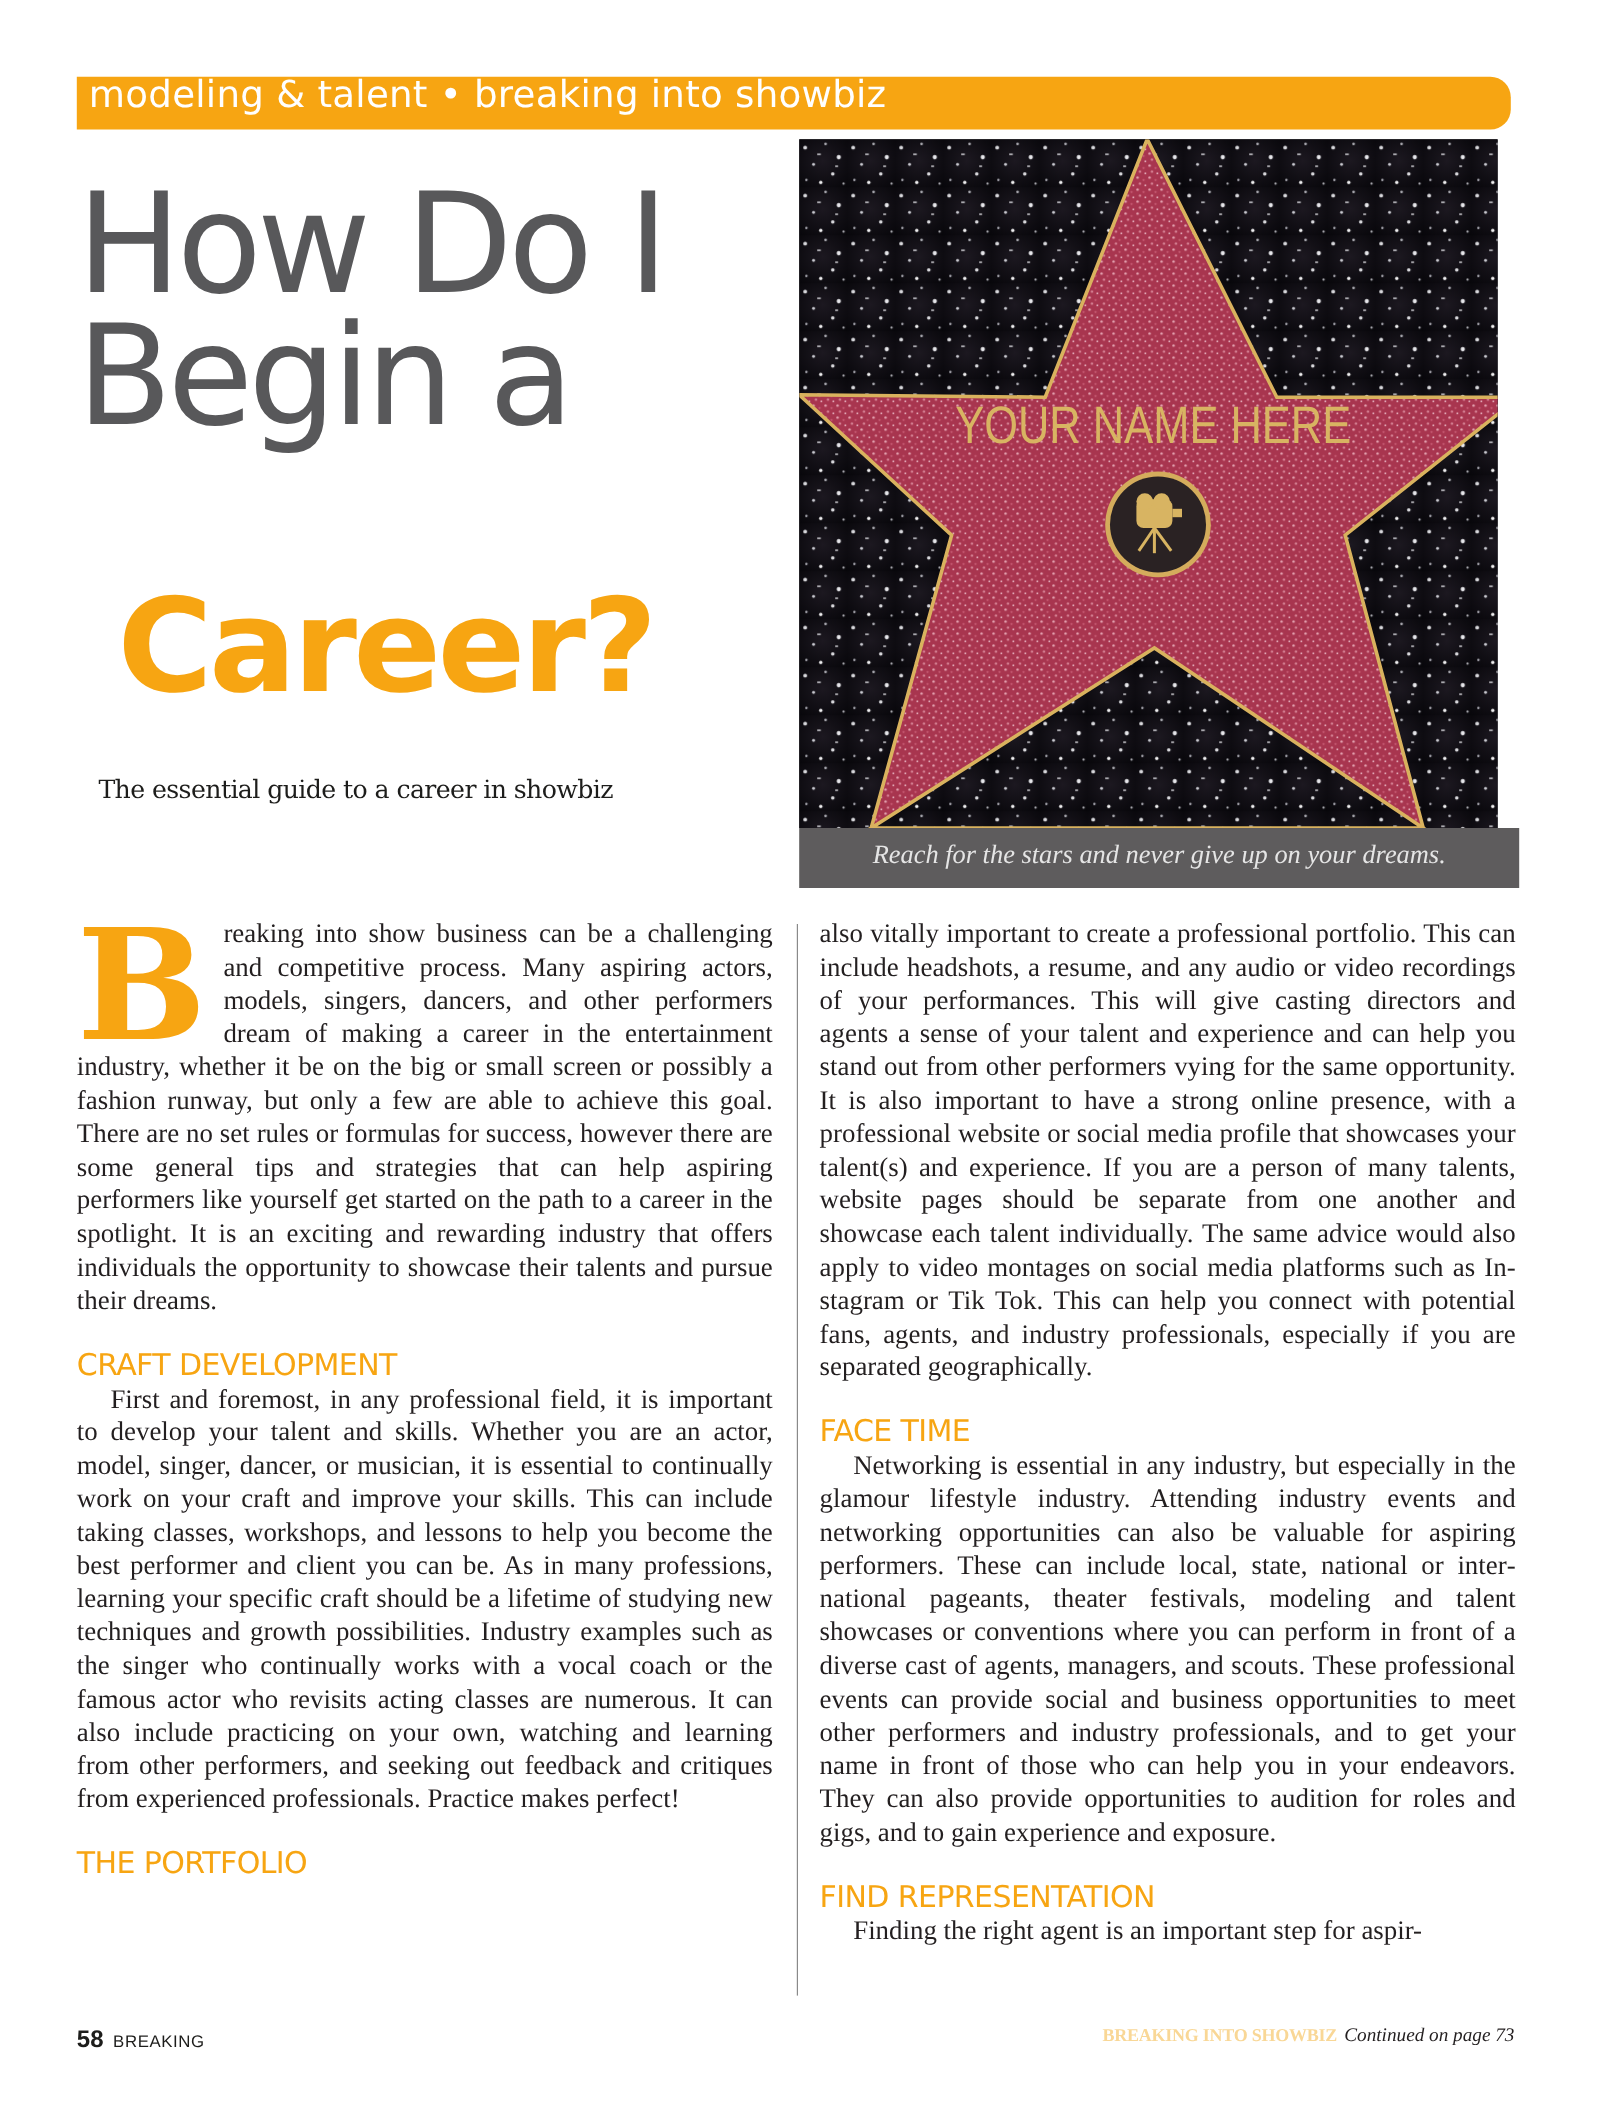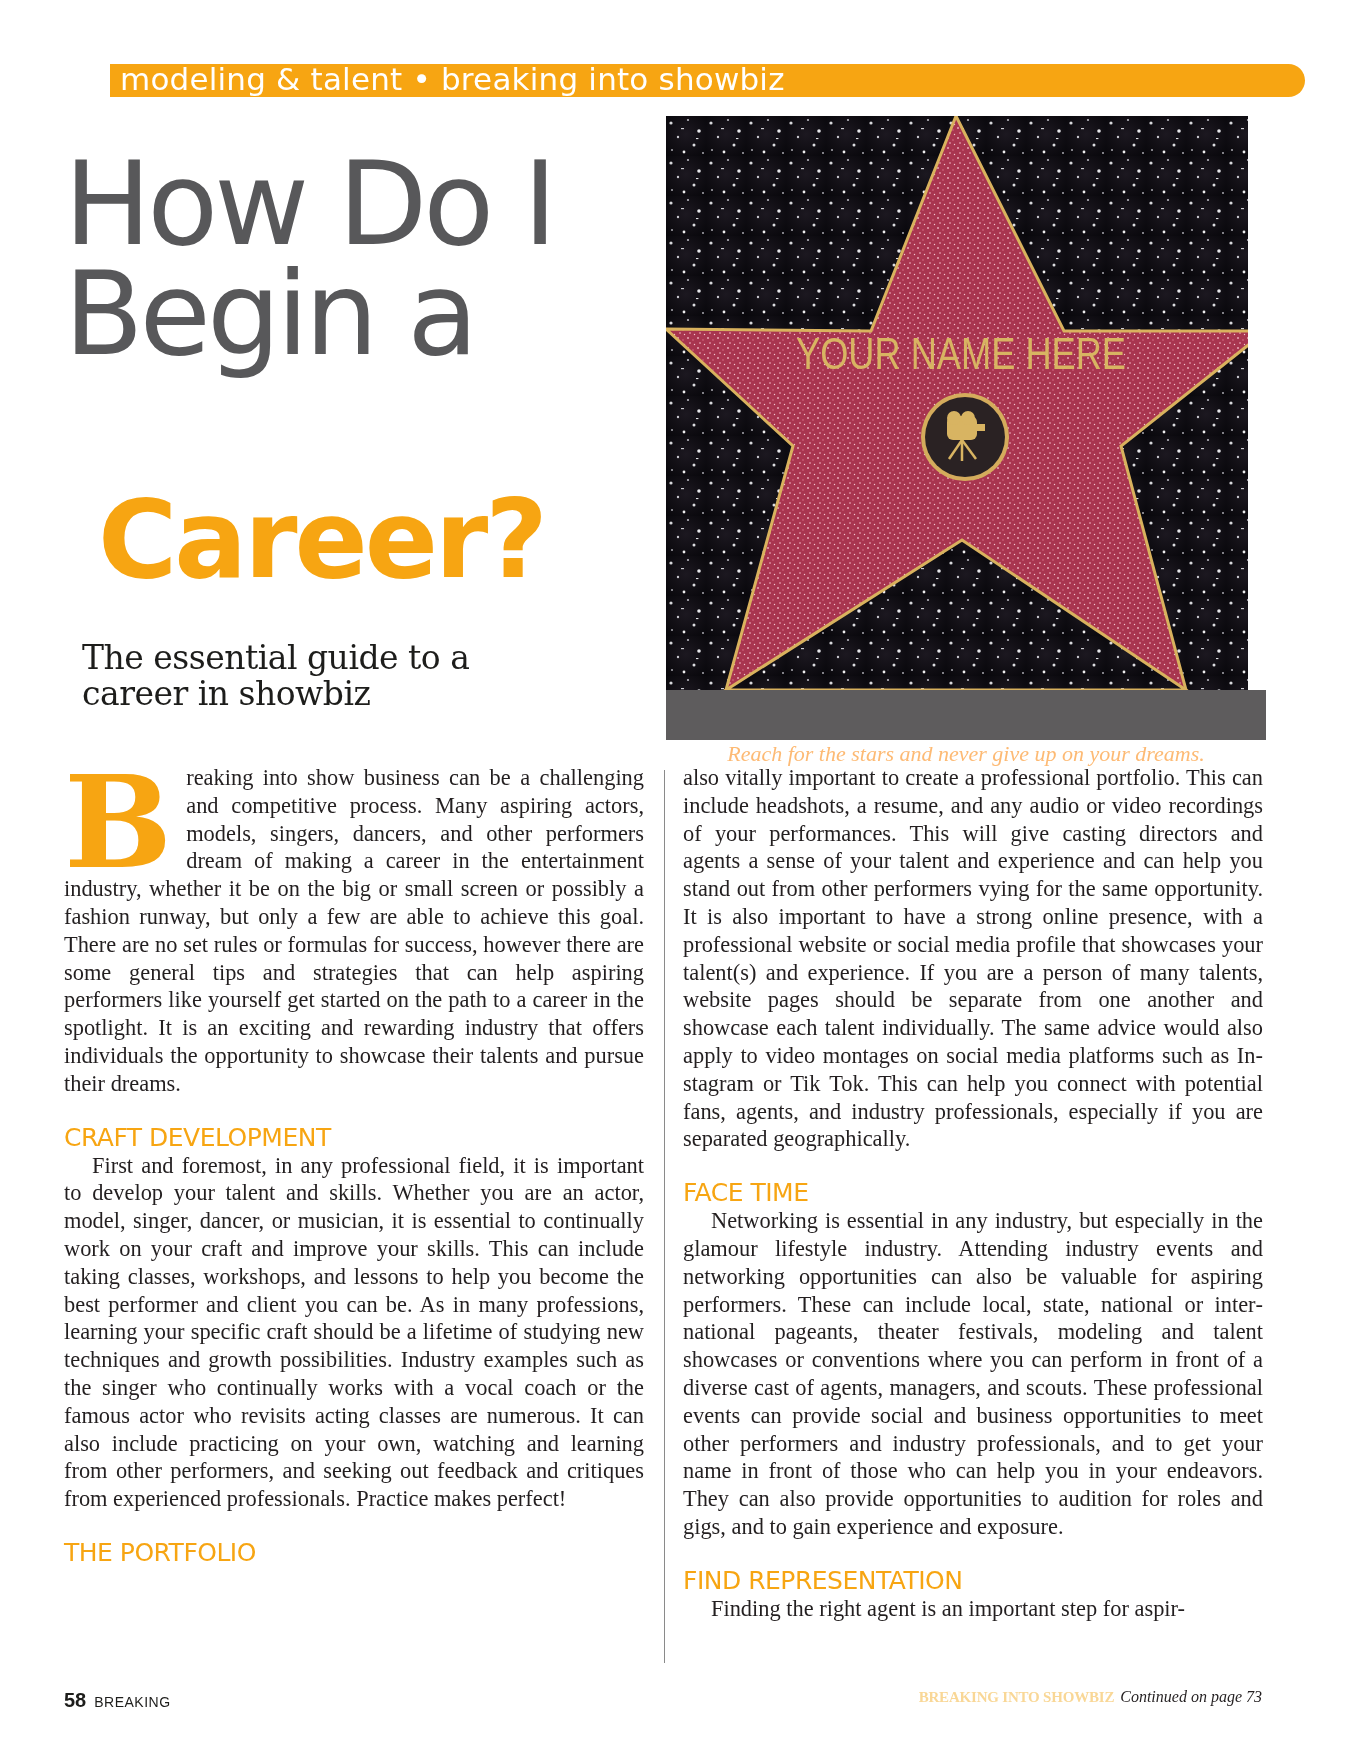--- a/index.html
+++ b/index.html
@@ -1,22 +1,22 @@
 <!DOCTYPE html>
 <html><head>
 <meta charset="utf-8">
 <style>
   html, body { margin: 0; padding: 0; background: #ffffff; }
   body { width: 1350px; height: 1753px; position: relative; overflow: hidden; }
   .page { position: absolute; inset: 0; }
 
   
   .band {
-    position: absolute; left: 64px; top: 64px; width: 1195px; height: 33px;
-    background: #f7a512; border-radius: 0 17px 17px 0; margin-left: 46px;
+    position: absolute; left: 64px; top: 64px; width: 1195px; height: 44px;
+    background: #f7a512; border-radius: 0 17px 17px 0;
   }
   .band-text {
     position: absolute; left: 10px; top: -4px;
     font-family: "DejaVu Sans", sans-serif; font-size: 31px; color: #ffffff;
     letter-spacing: 0.2px; white-space: nowrap; line-height: 38px;
   }
 
   
   .title-gray {
     position: absolute; left: 64px; font-family: "DejaVu Sans", sans-serif;
@@ -27,38 +27,38 @@
   .title-gray.l2 { top: 256px; }
   .title-orange {
     position: absolute; left: 98px; font-family: "DejaVu Sans", sans-serif;
     font-weight: bold; color: #f7a512; font-size: 108px; line-height: 1;
     letter-spacing: -3px; white-space: nowrap;
   }
   .title-orange.l3 { top: 372px; }
   .title-orange.l4 { top: 486px; }
   .subtitle {
     position: absolute; left: 82px; top: 640px; width: 480px;
-    font-family: "DejaVu Serif", serif; color: #1d1d1b; font-size: 33px;
+    font-family: "DejaVu Serif", serif; color: #1d1d1b; font-size: 21px;
     line-height: 36px; letter-spacing: -0.5px;
   }
 
   
   .photo {
     position: absolute; left: 666px; top: 116px; width: 582px; height: 574px;
     background: #0d0b10; overflow: hidden;
   }
   .photo svg { display: block; }
   .caption-bar {
     position: absolute; left: 666px; top: 690px; width: 600px; height: 50px;
     background: #5e5c5d;
   }
   .caption-text {
     position: absolute; left: 0; right: 0; top: 9px; text-align: center;
     font-family: "Liberation Serif", serif; font-style: italic;
-    font-size: 22px; color: #fdba74; margin-top: 42px;
+    font-size: 22px; color: #e5e5e5;
   }
 
   
   .col {
     position: absolute; top: 764px; width: 580px;
     font-family: "Liberation Serif", serif; font-size: 22.4px; line-height: 27.8px;
     color: #231f20; text-align: justify; hyphens: manual;
   }
   .col.left { left: 64px; }
   .col.right { left: 683px; }

